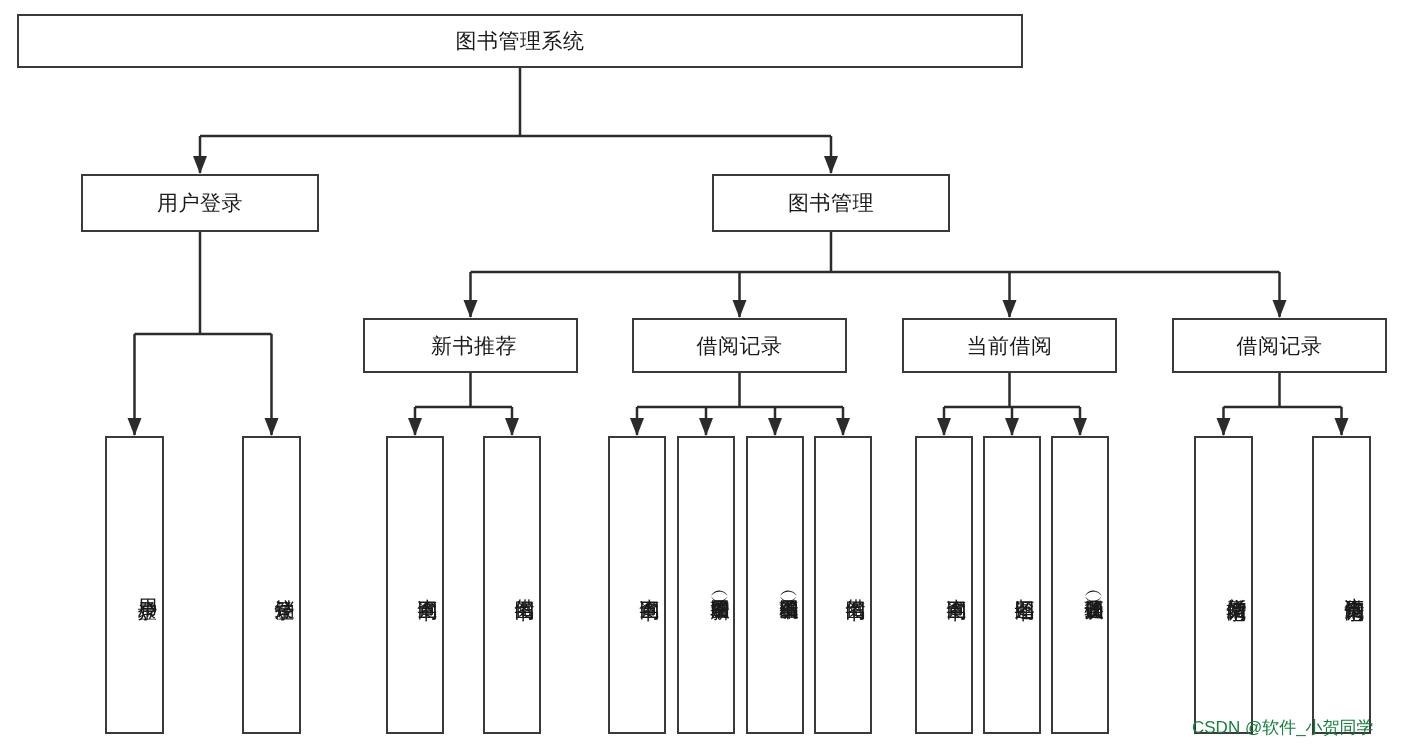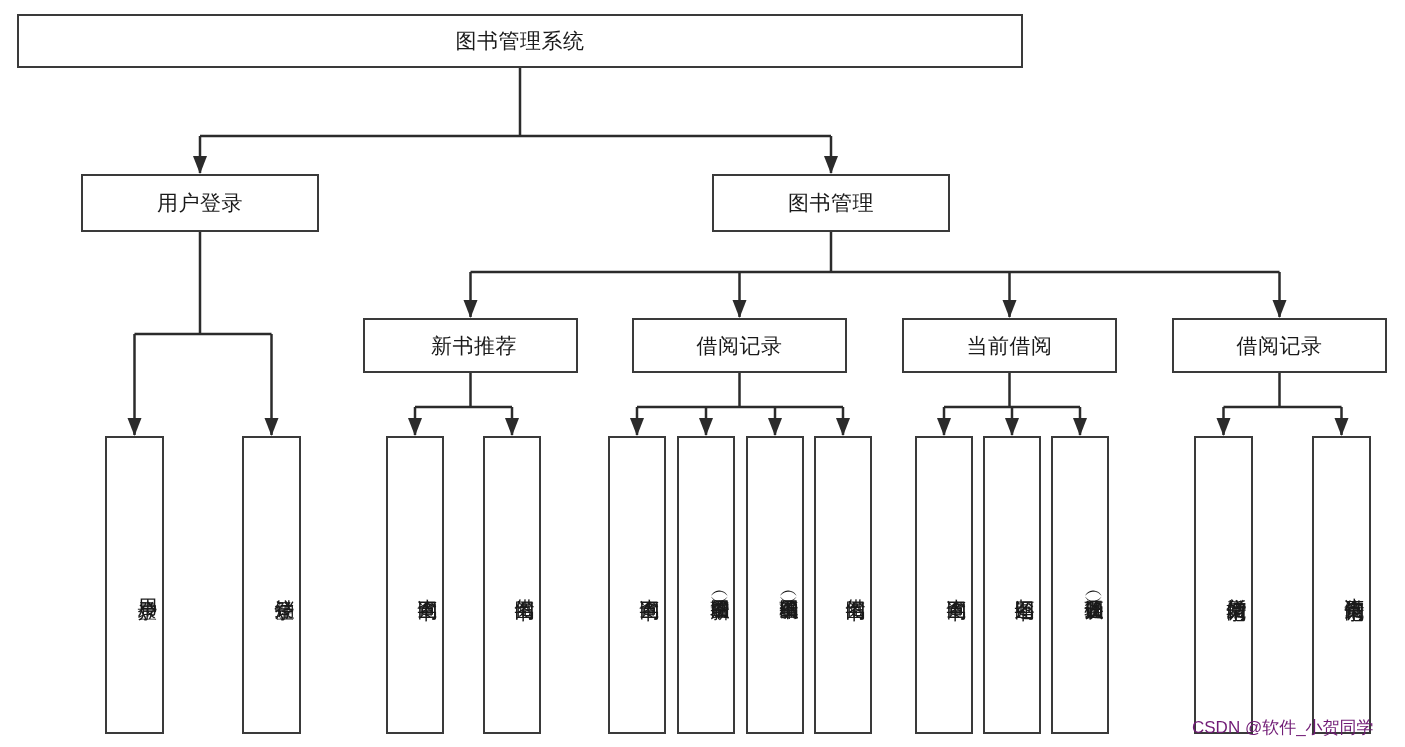--- a/index.html
+++ b/index.html
@@ -177,14 +177,14 @@
       <div class="node vertical tall-text" style="left: 1051px; top: 436px; width: 58px; height: 298px;">
         <span class="node-label">确认归还（管理员）</span>
       </div>
       <div class="node vertical" style="left: 1194px; top: 436px; width: 59px; height: 298px;">
         <span class="node-label">新增借阅记录</span>
       </div>
       <div class="node vertical" style="left: 1312px; top: 436px; width: 59px; height: 298px;">
         <span class="node-label">查询借阅记录</span>
       </div>
     </div>
-  <div class="watermark" style="left: 1192px; top: 716px; color: #701a75;">CSDN @软件_小贺同学</div>
+  <div class="watermark" style="left: 1192px; top: 716px; color: #15803d;">CSDN @软件_小贺同学</div>
 </div>
 
 </body></html>

